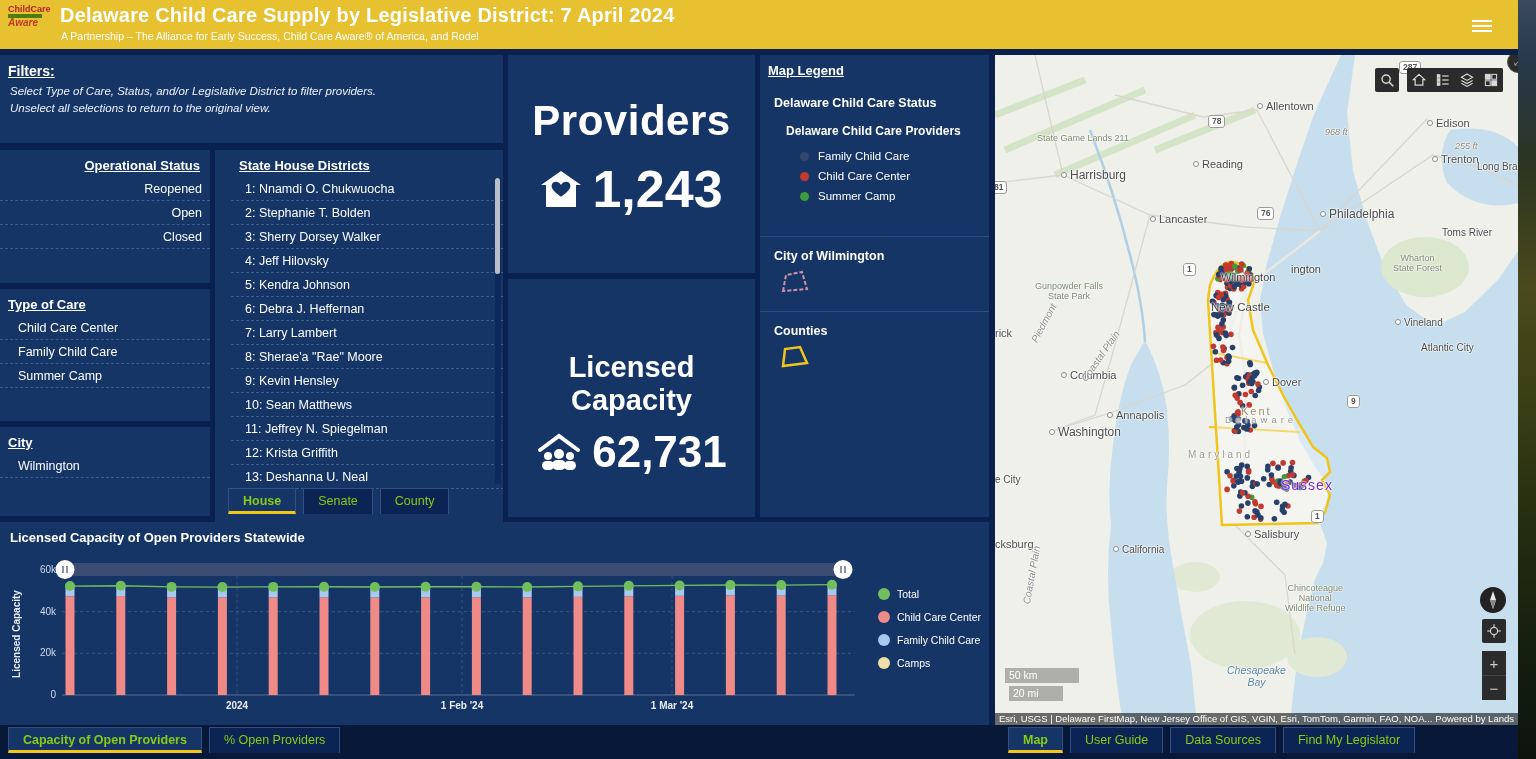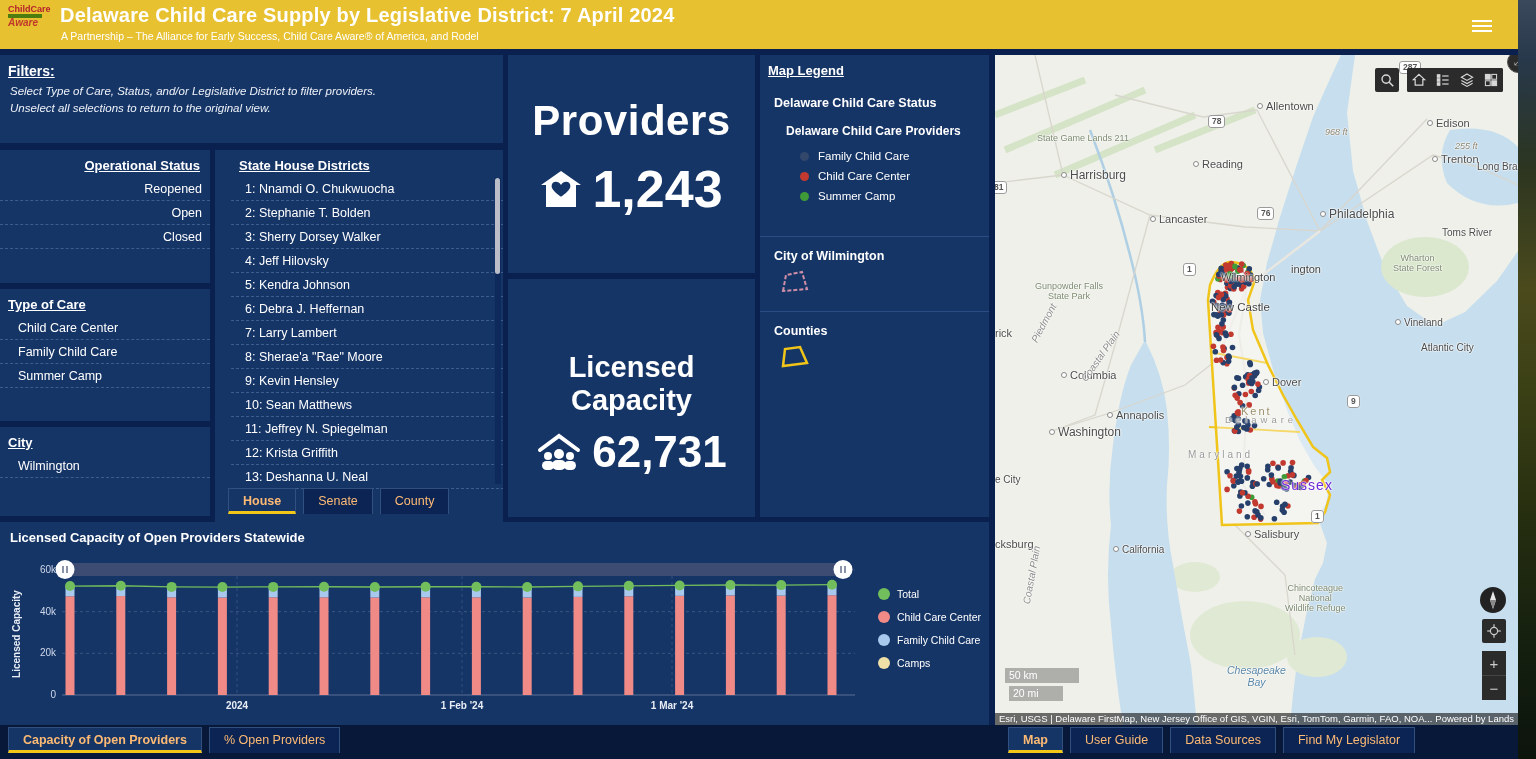--- a/index.html
+++ b/index.html
@@ -19,21 +19,21 @@
     background:linear-gradient(180deg,#3a4a5c 0%,#27384a 8%,#2c3520 22%,#4a4a1c 38%,#3a3f14 52%,#262e10 68%,#15200f 84%,#0c140c 100%);}
   
   .panel{position:absolute;background:#163567;box-sizing:border-box;}
   .phead{font-size:13px;font-weight:bold;text-decoration:underline;padding:8px 10px 4px 8px;}
   .frow{font-size:12.5px;padding:5px 8px 4px 18px;border-bottom:1px dashed rgba(130,160,210,.38);height:14px;cursor:pointer;}
   .dlist .frow{padding-left:14px;}
   
   .filters-desc{font-size:11.5px;font-style:italic;padding:0 10px;line-height:1.45;color:#eef2f8;}
   
   .tabrow{position:absolute;display:flex;gap:7px;}
-  .tab{background:#0c2453;border:1px solid #31507f;border-bottom:none;color:#fdba74;font-size:12.5px;
+  .tab{background:#0c2453;border:1px solid #31507f;border-bottom:none;color:#84cc16;font-size:12.5px;
        padding:5px 14px 6px 14px;cursor:pointer;white-space:nowrap;}
   .tab.active{background:#163567;border-bottom:3px solid #f3c717;padding-bottom:3px;font-weight:bold;}
   
   .statwrap{position:absolute;width:100%;text-align:center;}
   .stat-label-big{font-size:42px;font-weight:600;letter-spacing:.5px;}
   .stat-label-med{font-size:29px;font-weight:600;}
   .stat-value{font-size:52px;font-weight:bold;vertical-align:middle;}
   .stat-value2{font-size:44px;font-weight:bold;vertical-align:middle;}
   .stat-ico{vertical-align:middle;margin-right:10px;}
   

